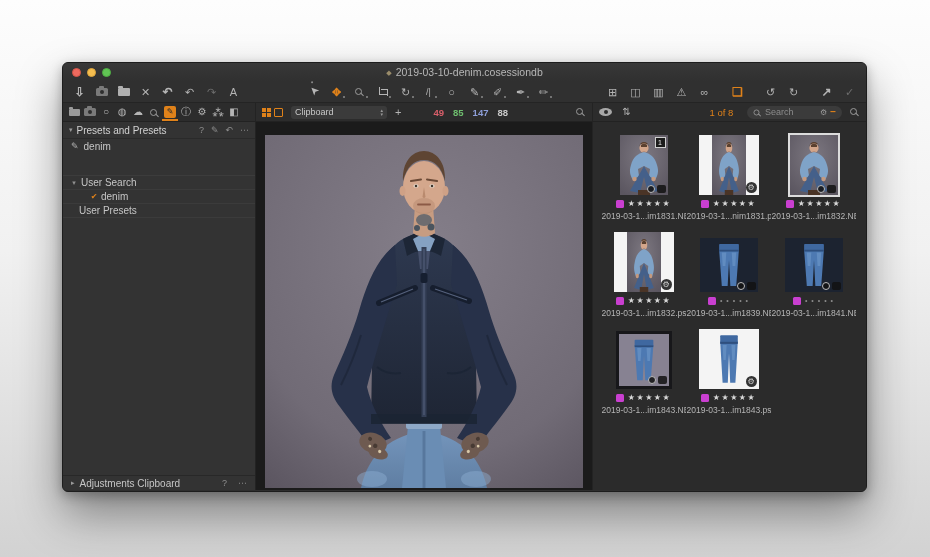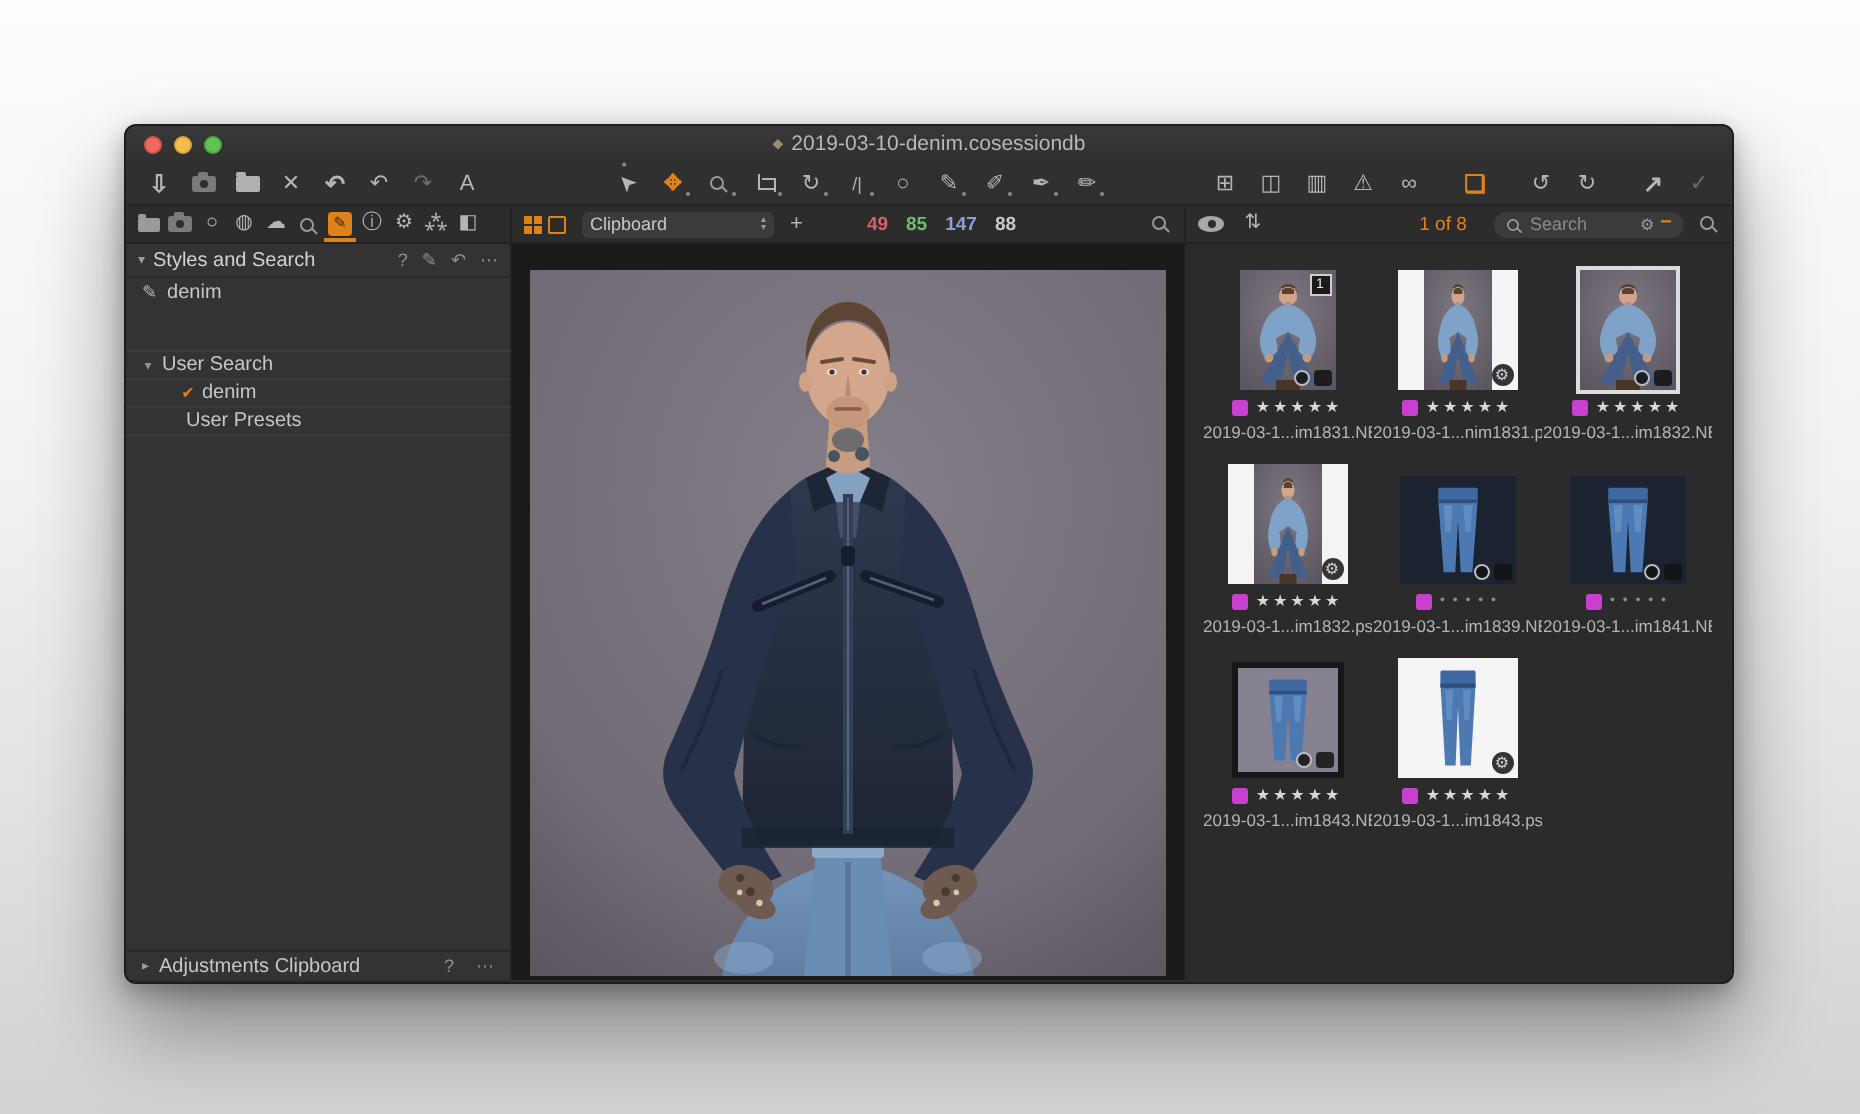--- a/index.html
+++ b/index.html
@@ -273,42 +273,42 @@
       </div>
       <span class="mag right"></span>
     </div>
   </div>
 
   <div class="content">
 
     <div class="left-panel">
       <div class="lp-header">
         <span class="chev">▾</span>
-        <span class="lp-title">Styles and Search</span>
+        <span class="lp-title">Presets and Presets</span>
         <span class="lp-hicons">
             <span>?</span>
             <span>✎</span>
             <span>↶</span>
             <span>⋯</span>
           </span>
       </div>
       <div class="applied-row">
         <span class="pen">✎</span>
         <span class="alabel">denim</span>
       </div>
       <div class="tree">
           <div class="trow" style="padding-left: 6px;">
             <span class="t-ic">▾</span>
             <span class="t-label">User Search</span>
           </div>
           <div class="trow" style="padding-left: 26px;">
             <span class="t-ic check">✔</span>
             <span class="t-label">denim</span>
           </div>
-          <div class="trow" style="padding-left: 18px;">
+          <div class="trow" style="padding-left: 4px;">
             <span class="t-ic"></span>
             <span class="t-label">User Presets</span>
           </div>
         </div>
       <div class="lp-footer">
         <span class="chev">▸</span>
         <span class="flabel">Adjustments Clipboard</span>
         <span class="fic">?</span>
         <span class="fic">⋯</span>
       </div>

